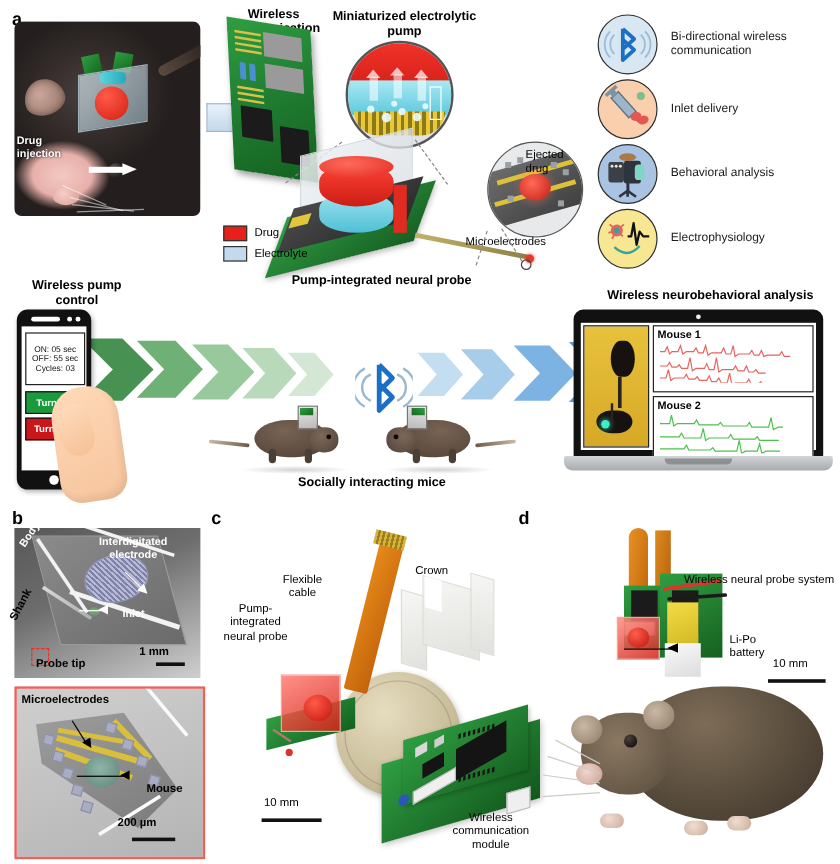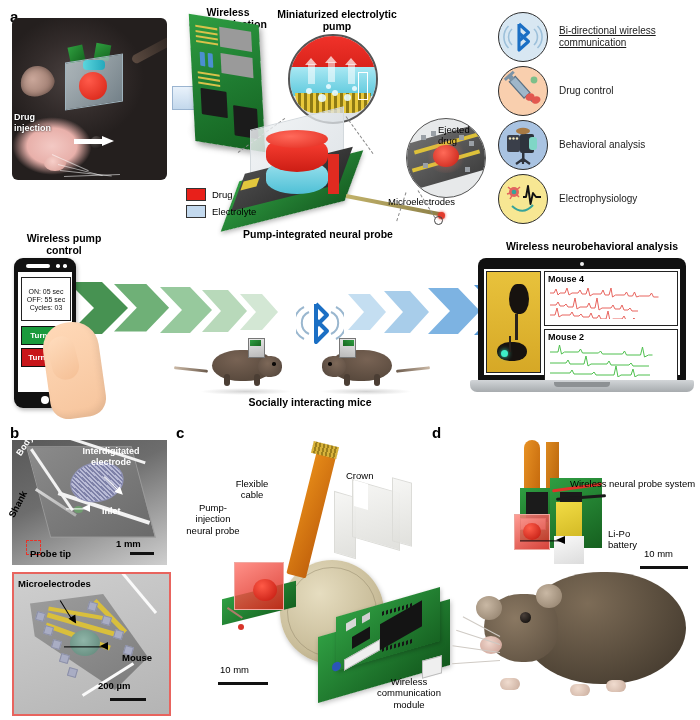--- a/index.html
+++ b/index.html
@@ -420,39 +420,39 @@
         <svg width="48" height="48" viewBox="0 0 48 48">
           <g stroke="#9dc0da" stroke-width="1.6" fill="none">
             <path d="M13 16 A11 11 0 0 0 13 32"></path>
               <path d="M9.5 13 A15.5 15.5 0 0 0 9.5 35"></path>
             <path d="M35 16 A11 11 0 0 1 35 32"></path>
               <path d="M38.5 13 A15.5 15.5 0 0 1 38.5 35"></path>
           </g>
           <path d="M20 11 L29.5 19.5 L20 28 L20 11 M20 20 L29.5 28.5 L20 37 L20 20" fill="none" stroke="#1b6fc4" stroke-width="3.1" stroke-linejoin="round"></path>
         </svg>
       </div>
-      <div class="feat-tx" style="white-space:pre-line;text-decoration:underline;">Bi-directional wireless
+      <div class="feat-tx" style="white-space:pre-line;">Bi-directional wireless
 communication</div>
     </div>
 
     <div class="feat-row">
       <div class="feat-ic" style="background:#f9cfae;">
         <svg width="48" height="48" viewBox="0 0 48 48">
           <g transform="rotate(-42 24 24)">
             <rect x="20" y="8" width="8" height="22" fill="#9fb6c9" stroke="#5b7184" stroke-width="1.2"></rect>
             <rect x="21.5" y="4" width="5" height="5" fill="#7b93a7"></rect>
             <rect x="23" y="30" width="2" height="8" fill="#5b7184"></rect>
             <rect x="18" y="2" width="12" height="3" fill="#7b93a7"></rect>
           </g>
           <circle cx="35" cy="13" r="3.4" fill="#7dbf8a"></circle>
           <ellipse cx="31" cy="30" rx="4.6" ry="3.6" fill="#e2574f" transform="rotate(-20 31 30)"></ellipse>
           <ellipse cx="37" cy="33" rx="4.6" ry="3.6" fill="#e2574f" transform="rotate(-20 37 33)"></ellipse>
         </svg>
       </div>
-      <div class="feat-tx">Drug control</div>
+      <div class="feat-tx">Inlet delivery</div>
     </div>
 
     <div class="feat-row">
       <div class="feat-ic" style="background:#a9c3e2;">
         <svg width="48" height="48" viewBox="0 0 48 48">
           <rect x="8" y="14" width="13" height="17" rx="2" fill="#3a3f4a"></rect>
           <circle cx="11" cy="17.5" r="1.2" fill="#f2e9c0"></circle>
             <circle cx="14.5" cy="17.5" r="1.2" fill="#f2e9c0"></circle>
           <circle cx="18" cy="17.5" r="1.2" fill="#f2e9c0"></circle>
           <rect x="21" y="13" width="14" height="19" rx="2" fill="#2e333d"></rect>
@@ -564,21 +564,21 @@
         <div class="lp-video">
           <div class="vid-mouse" style="left:22px;top:12px;width:20px;height:30px;"></div>
           <div class="vid-tail" style="left:28px;top:42px;width:3px;height:26px;background:#2a221c;"></div>
           <div class="vid-mouse" style="left:10px;top:70px;width:30px;height:19px;"></div>
           <div class="vid-led" style="left:14px;top:78px;"></div>
           <div class="vid-tail" style="left:22px;top:64px;width:2.4px;height:16px;background:#2a221c;"></div>
         </div>
         <div class="lp-traces">
 
           <div class="lp-card">
-            <div class="lp-title">Mouse 4</div>
+            <div class="lp-title">Mouse 1</div>
             <svg width="126" height="34" viewBox="0 0 126 34">
               <g stroke="#e8645e" stroke-width="1" fill="none">
                 <path d="M2 8 l4 0 l2 -4 l2 6 l2 -2 l5 0 l2 -5 l2 7 l3 -2 l6 0 l2 -3 l2 4 l4 0 l2 -6 l2 8 l3 -2 l8 0 l2 -4 l2 5 l4 0 l2 -7 l1.5 9 l3 -2 l9 0 l2 -3 l2 4 l4 0 l2 -4 l2 5 l3 -1 l10 0 l2 -3 l2 4 l5 0"></path>
                 <path d="M2 20 l6 0 l2 -3 l2 4 l4 0 l2 -2 l2 3 l5 0 l2 -9 l2 11 l3 -2 l7 0 l2 -4 l2 5 l4 0 l2 -10 l2 12 l3 -2 l9 0 l2 -3 l2 4 l5 0 l2 -4 l2 5 l4 0 l2 -2 l2 3 l6 0"></path>
                 <path d="M2 30 l5 0 l2 -7 l2 9 l3 -2 l8 0 l2 -3 l2 4 l5 0 l2 -2 l2 3 l6 0 l2 -4 l2 5 l4 0 l2 -3 l2 4 l5 0 l2 -8 l2 10 l3 -2 l9 0 l2 -3 l2 4 l6 0 l2 -2 l2 3 l5 0"></path>
               </g>
             </svg>
           </div>
 
           <div class="lp-card">
@@ -701,21 +701,21 @@
       <div class="cm-conn" style="left:8px;top:40px;width:34px;height:9px;"></div>
     </div>
     <div class="cm-blue" style="left:14px;top:62px;width:9px;height:9px;"></div>
     <div class="cm-conn" style="left:104px;top:58px;width:18px;height:16px;"></div>
   </div>
 
   <div class="abs lbl" style="left:224px;top:478px;width:56px;white-space:pre-line;text-align:center;">Flexible
 cable</div>
   <div class="abs lbl" style="left:346px;top:470px;">Crown</div>
   <div class="abs lbl" style="left:178px;top:502px;width:70px;white-space:pre-line;text-align:center;">Pump-
-injection
+integrated
 neural probe</div>
   <div class="abs lbl" style="left:370px;top:676px;width:78px;white-space:pre-line;text-align:center;">Wireless
 communication
 module</div>
   <div class="abs lbl" style="left:220px;top:664px;">10 mm</div>
   <div class="abs scalebar" style="left:218px;top:682px;width:50px;"></div>
 
   <div class="abs panel-letter" style="left:432px;top:424px;">d</div>
 
   <div class="abs d-mouse">

